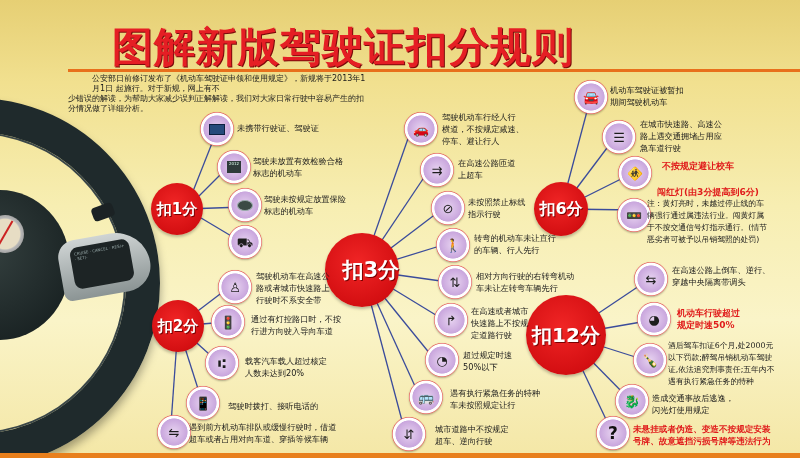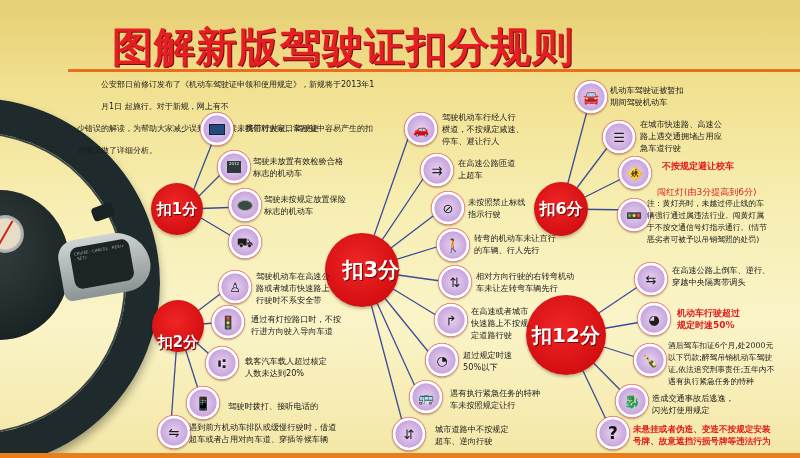--- a/index.html
+++ b/index.html
@@ -3,21 +3,21 @@
 <meta charset="utf-8">
 <style>
 *{box-sizing:border-box;margin:0;padding:0}
 body{width:800px;height:458px;overflow:hidden;font-family:"DejaVu Sans",sans-serif;}
 .poster{position:relative;width:800px;height:458px;overflow:hidden;
  background:linear-gradient(180deg,#e6cf74 0%,#f1e08f 18%,#f7eeb2 45%,#faf4c8 70%,#f4e7a6 100%);}
 .bottom-band{position:absolute;left:0;right:0;bottom:0;height:5px;background:#e87f1c;}
 .title{position:absolute;left:68px;top:20px;font-size:41px;font-weight:bold;color:#e51e24;letter-spacing:1px;
  text-shadow:1px 1px 0 #7a0b0b;font-family:"DejaVu Sans",sans-serif;margin-left:44px;}
 .title-rule{position:absolute;left:68px;right:0;top:69px;height:3px;background:#e8701c;}
-.intro{position:absolute;left:77px;top:74px;width:296px;font-size:8px;line-height:22px;color:#1b1b1b;}
+.intro{position:absolute;left:68px;top:74px;width:296px;font-size:8px;line-height:10px;color:#1b1b1b;}
 .intro .indent{padding-left:24px}
 
 
 .wheel{position:absolute;left:-210px;top:98px;width:370px;height:370px;border-radius:50%;
  border:34px solid #1f2a2c;box-shadow:inset 0 0 0 2px #3a4648, 0 6px 10px rgba(0,0,0,.35);}
 .wheel-hub{position:absolute;left:-70px;top:190px;width:140px;height:150px;border-radius:40% 55% 55% 40%;
  background:radial-gradient(circle at 40% 40%,#34403f,#121a1b);}
 .wheel-spoke{position:absolute;left:60px;top:235px;width:90px;height:60px;border-radius:20px 40px 30px 10px;
  background:linear-gradient(180deg,#cfd4d4,#8b9494);transform:rotate(-10deg);}
 .wheel-controls{position:absolute;left:72px;top:243px;width:60px;height:42px;border-radius:8px;background:#1d2425;
@@ -43,21 +43,21 @@
  box-shadow:0 1px 2px rgba(0,0,0,.3);display:flex;align-items:center;justify-content:center;}
 .badge .g{font-size:13px;color:#1d1d1d;line-height:1}
 .badge .card{width:16px;height:11px;background:#264a7c;border:1px solid #0d2040;}
 .badge .sticker{width:14px;height:12px;background:#2e3a3a;color:#dfe;font-size:4px;text-align:center;line-height:6px}
 .badge .oval{width:16px;height:11px;border-radius:50%;background:#3b4a44;border:1px solid #9aa;}
 .badge .q{font-size:17px;font-weight:bold;color:#111}
 
 .item{position:absolute;font-size:8.2px;line-height:12px;color:#1a1a1a;}
 .item.red{color:#e01b1b;font-weight:bold;}
 .note{position:absolute;font-size:7.8px;line-height:12px;color:#1a1a1a;}
-.rt{position:absolute;font-size:9px;font-weight:normal;color:#e01b1b;}
+.rt{position:absolute;font-size:9px;font-weight:bold;color:#e01b1b;}
 </style>
 </head>
 <body>
 
 <div class="poster">
 
   <div class="wheel"></div>
   <div class="wheel-hub"></div>
   <div class="compass"></div>
   <div class="paddle"></div>
@@ -102,21 +102,21 @@
     <line x1="566" y1="335" x2="648" y2="280"></line>
     <line x1="566" y1="335" x2="653" y2="320"></line>
     <line x1="566" y1="335" x2="648" y2="361"></line>
     <line x1="566" y1="335" x2="630" y2="400"></line>
     <line x1="566" y1="335" x2="612" y2="432"></line>
   </svg>
 
   <div class="cat" style="left:151px;top:183px;width:52px;height:52px;font-size:15px;">
       <span>扣1分</span>
     </div>
-  <div class="cat" style="left:152px;top:300px;width:52px;height:52px;font-size:15px;align-items:flex-end;">
+  <div class="cat" style="left:152px;top:300px;width:52px;height:52px;font-size:15px;">
       <span>扣2分</span>
     </div>
   <div class="cat" style="left:325px;top:233px;width:74px;height:74px;font-size:21px;justify-content:flex-end;">
       <span>扣3分</span>
     </div>
   <div class="cat" style="left:534px;top:182px;width:54px;height:54px;font-size:16px;text-align:center;">
       <span>扣6分</span>
     </div>
   <div class="cat" style="left:526px;top:295px;width:80px;height:80px;font-size:20px;">
       <span>扣12分</span>

